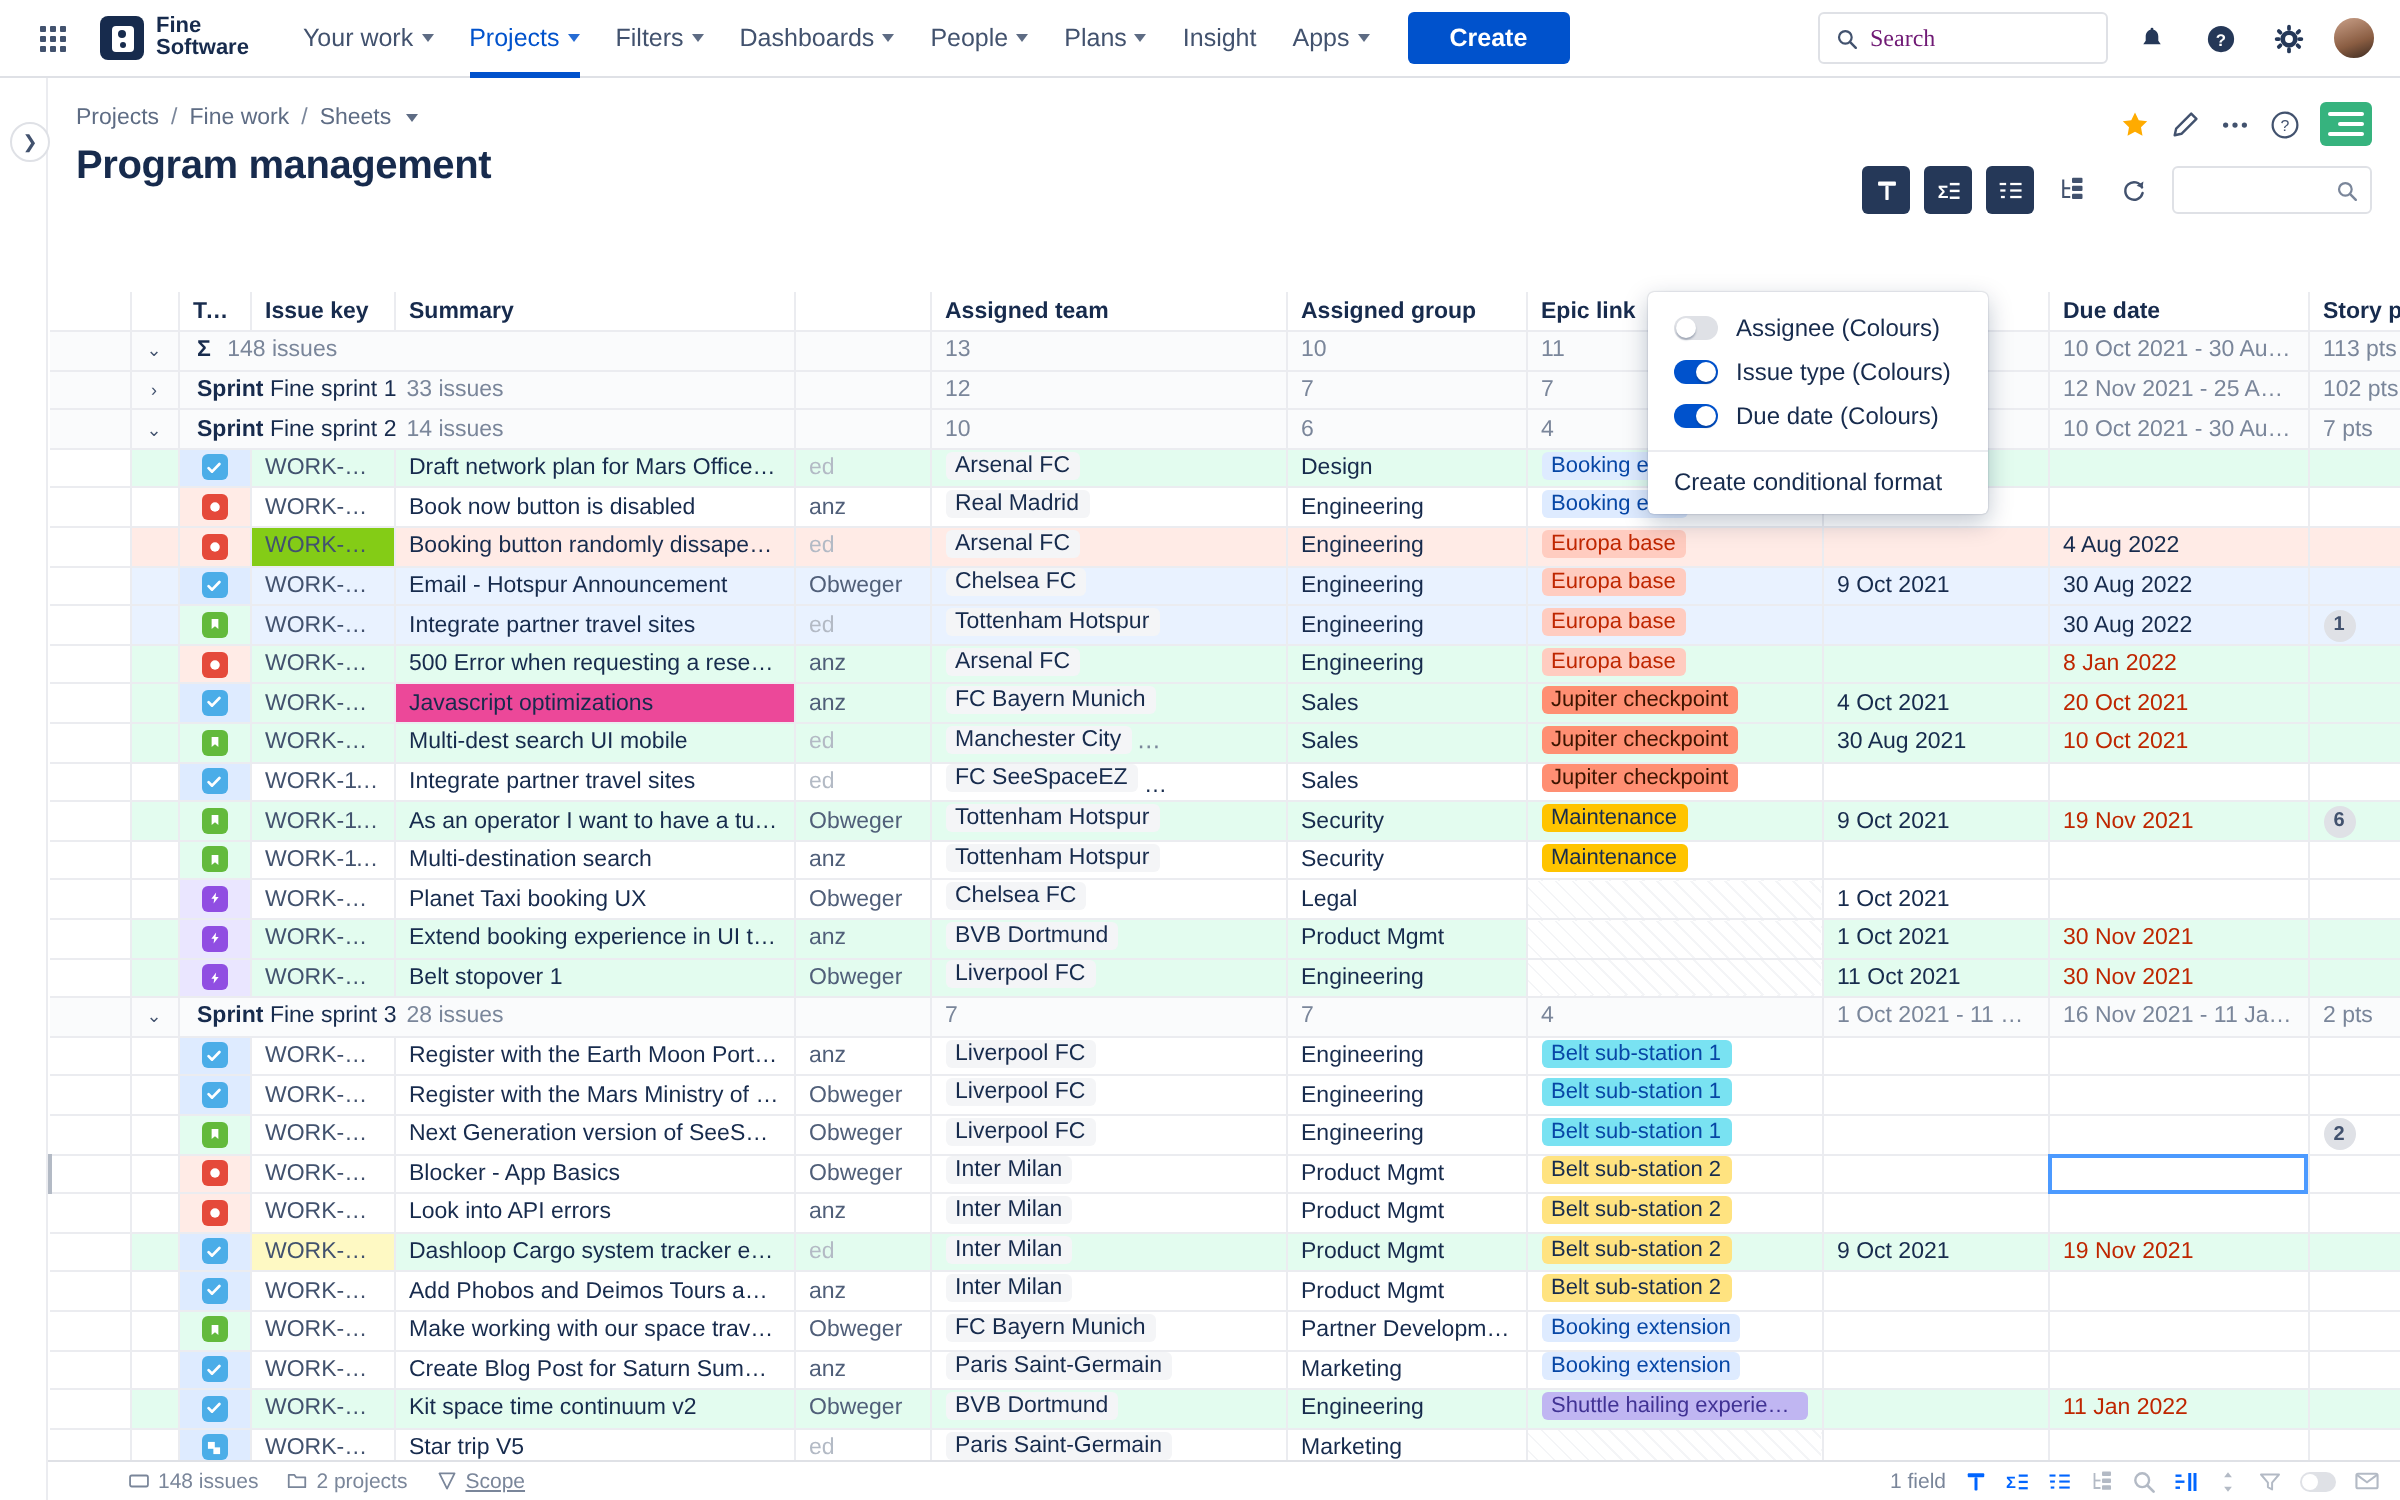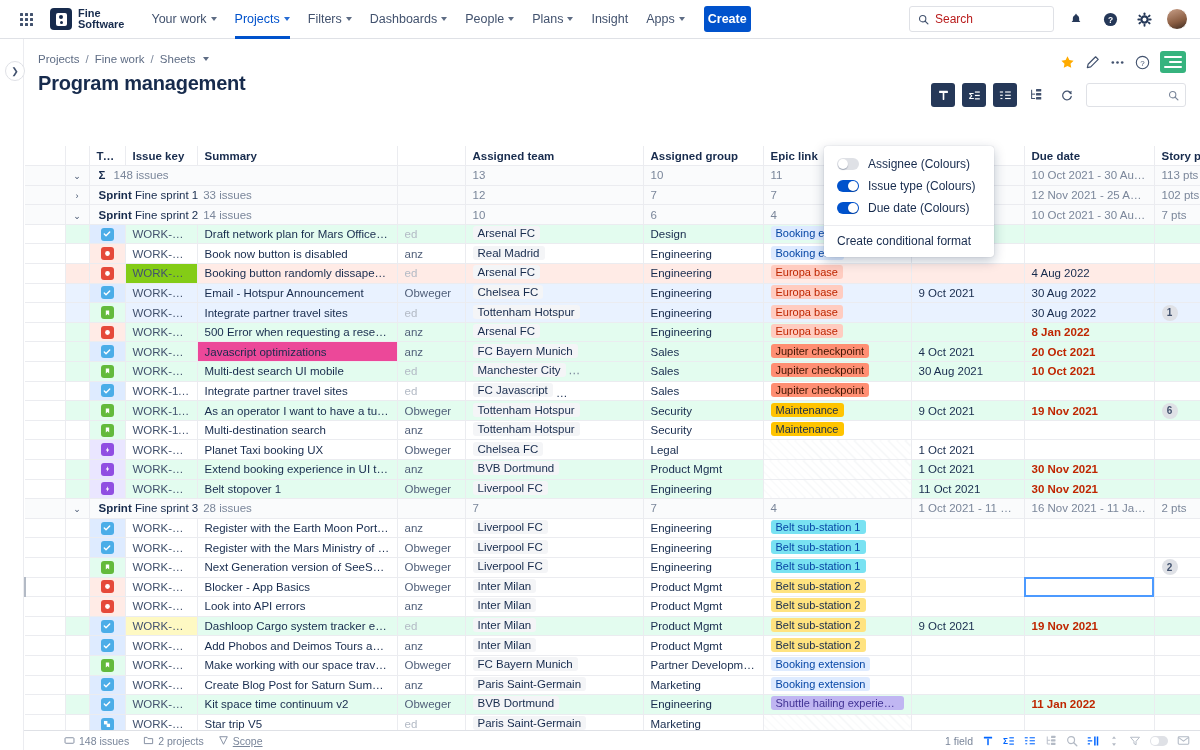--- a/index.html
+++ b/index.html
@@ -30,28 +30,28 @@
   .navitems{ display:flex; align-items:center; gap:0; height:39px;}
   .navitem{
     display:flex;align-items:center;gap:4px;padding:0 9px;height:39px;
     font-size:12.5px;color:#42526e;cursor:pointer;position:relative;
   }
   .navitem.active{ color:#0052cc; font-weight:400;}
   .navitem.active:after{ content:""; position:absolute; left:9px; right:9px; bottom:0; height:2.5px;background:#0052cc;}
   .caret{ width:0;height:0;border-left:3.5px solid transparent;border-right:3.5px solid transparent;border-top:4px solid currentColor; opacity:.85;}
   .createbtn{
     background:#0052cc;color:#fff;font-size:12.5px;font-weight:600;
-    padding:6px 4px;border-radius:3px;margin-left:10px;cursor:pointer;
+    padding:6px 21px;border-radius:3px;margin-left:10px;cursor:pointer;
   }
   .nav-right{ margin-left:auto; display:flex;align-items:center;gap:10px;}
   .searchbox{
     width:145px;height:26px;border:1px solid #dfe1e6;border-radius:3px;
     display:flex;align-items:center;gap:6px;padding:0 8px;background:#fff;cursor:text;
   }
-  .searchbox span{ color:#b91c1c; font-size:12px;}
+  .searchbox span{ color:#701a75; font-size:12px;font-family:Liberation Serif, serif;}
   .iconbtn{ width:24px;height:24px;display:flex;align-items:center;justify-content:center;cursor:pointer;border-radius:50%;}
   .avatar{ width:22px;height:22px;border-radius:50%;background:linear-gradient(160deg,#c9a089 0%,#8a5d42 60%,#3b2a20 100%);border:1px solid #fff; cursor:pointer;}
 
   
   #rail{ position:absolute; left:0; top:39px; bottom:0; width:24px; border-right:1px solid #ebecf0; background:#fff; z-index:20;}
   .railbtn{
     position:absolute; left:5px; top:22px; width:20px;height:20px;border-radius:50%;
     border:1px solid #dfe1e6; background:#fff; display:flex;align-items:center;justify-content:center;
     color:#42526e; font-size:9px; cursor:pointer;
   }
@@ -112,21 +112,21 @@
   tr.group .cnt{ color:#7a869a; margin-left:5px;}
   tr.group .agg{ color:#7a869a;}
   .chev{ color:#42526e; font-size:9px; cursor:pointer; display:inline-block;}
   .key{ color:#42526e; }
   .assignee{ color:#505f79; }
   .assignee.dim{ color:#b3bac5; }
   .teamchip{ display:inline-block; background:#f4f5f7; border-radius:3px; padding:1px 5px; color:#172b4d; max-width:100%; overflow:hidden; text-overflow:ellipsis;}
   .dots{ color:#7a869a; margin-left:3px;}
   .pill{ display:inline-block; border-radius:3px; padding:1px 5px; font-size:11px; max-width:100%; overflow:hidden;text-overflow:ellipsis;}
   .date{ color:#172b4d;}
-  .date.overdue{ color:#bf2600; font-weight:700;}
+  .date.overdue{ color:#bf2600; font-weight:400;}
   .pts{ display:inline-flex;align-items:center;justify-content:center;min-width:16px;height:16px;border-radius:8px;background:#dfe1e6;color:#42526e;font-size:10px;font-weight:700;padding:0 4px;}
 
   
   .tico{ width:13px;height:13px;border-radius:3px;display:inline-flex;align-items:center;justify-content:center;color:#fff;font-size:9px;line-height:1;}
   .tico.task{ background:#4bade8;}
   .tico.bug{ background:#e5493a;}
   .tico.story{ background:#63ba3c;}
   .tico.epic{ background:#904ee2;}
   .tico.sub{ background:#4bade8;}
   .cell-type{ text-align:center; padding:0;}
@@ -604,21 +604,21 @@
             <td class="gutter"></td>
             <td style="background:#ffffff"></td>
             <td class="cell-type" style="background:#deebff"><span class="tico task">
                 <svg width="8" height="8" viewBox="0 0 10 10">
                   <path d="M1.6 5.1l2.2 2.2 4.6-4.8" fill="none" stroke="#fff" stroke-width="1.7" stroke-linecap="round" stroke-linejoin="round"></path>
                 </svg>
               </span></td>
             <td class="key" style="background:#ffffff">WORK-119</td>
             <td style="background:#ffffff">Integrate partner travel sites</td>
             <td class="assignee dim" style="background:#ffffff">ed</td>
-            <td style="background:#ffffff"><span class="teamchip">FC Javascript</span> <span class="teamchip">Paris Saint-Germain</span></td>
+            <td style="background:#ffffff"><span class="teamchip">FC SeeSpaceEZ</span> <span class="teamchip">Paris Saint-Germain</span></td>
             <td style="background:#ffffff">Sales</td>
             <td class="" style="background:#ffffff"><span class="pill" style="background:#ff8f73;color:#3d1400">Jupiter checkpoint</span></td>
             <td class="date" style="background:#ffffff"></td>
             <td class="date" style="background:#ffffff"></td>
             <td style="background:#ffffff"></td>
           </tr>
           <tr>
             <td class="gutter"></td>
             <td style="background:#e3fcef"></td>
             <td class="cell-type" style="background:#e3fcef"><span class="tico story">

